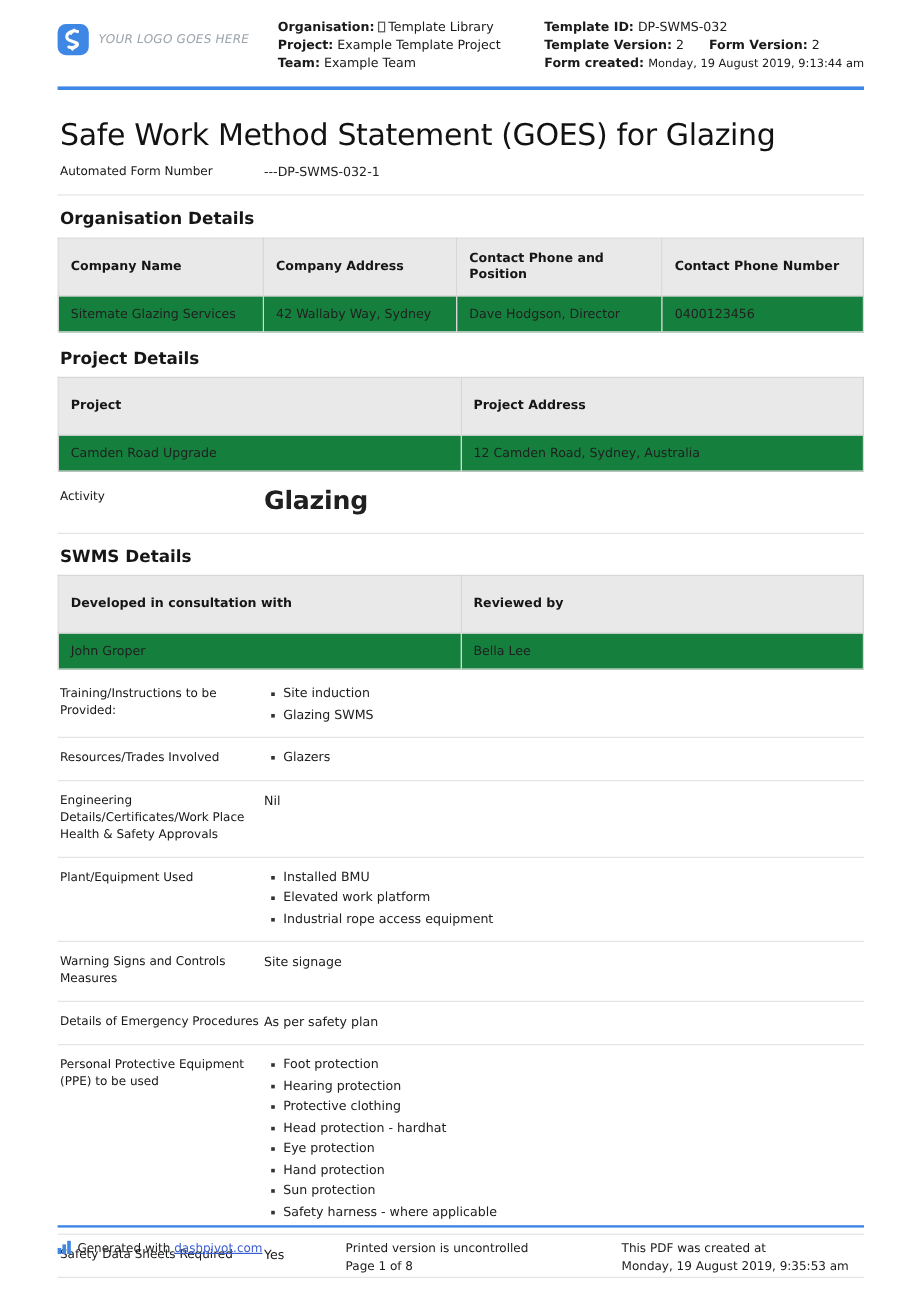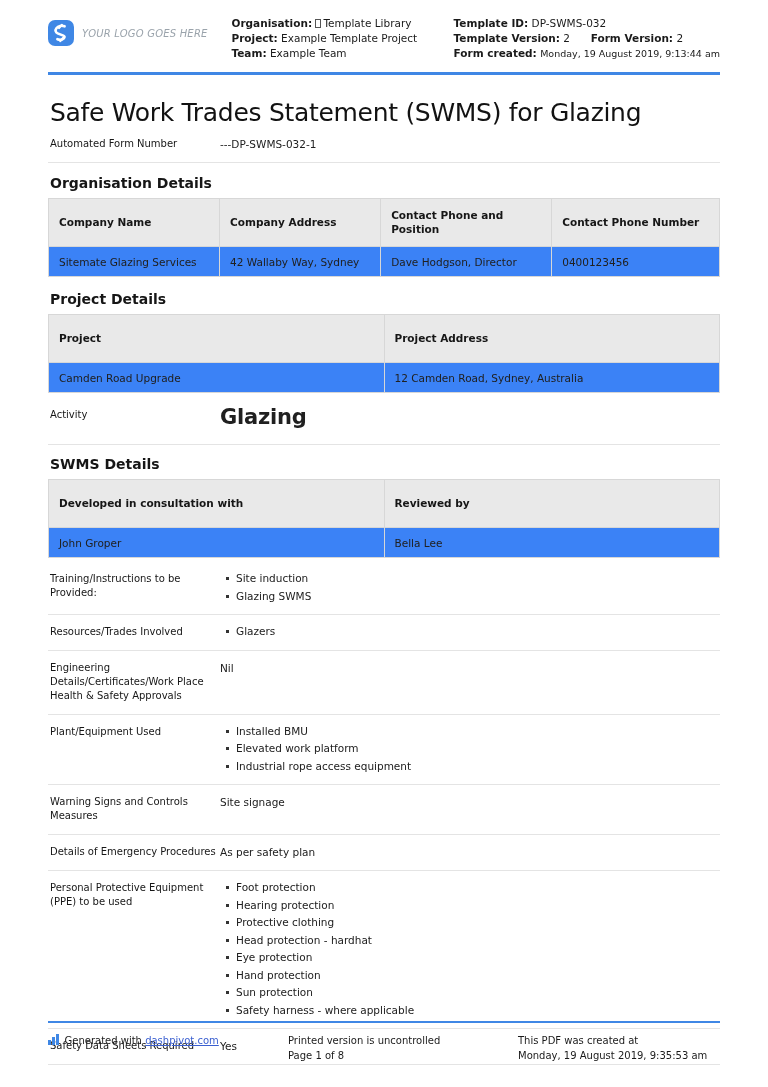--- a/index.html
+++ b/index.html
@@ -168,21 +168,21 @@
     padding: 8px 10px;
   }
   table.data-table th {
     background: #e9e9e9;
     font-weight: bold;
     height: 48px;
     line-height: 13.5px;
     color: #161616;
   }
   table.data-table td {
-    background: #3b82f6;
+    background: #15803d;
     height: 30px;
     font-weight: normal;
     color: #202020;
   }
 
   
   .doc-footer {
     position: absolute;
     left: 48px;
     right: 48px;
@@ -274,21 +274,21 @@
       </div>
       <div class="meta-line">
         <b>Form created:</b>
         <span class="small-date">Monday, 19 August 2019, 9:13:44 am</span>
       </div>
     </div>
   </div>
 
   <div class="blue-rule"></div>
 
-  <h1 class="doc-title">Safe Work Trades Statement (SWMS) for Glazing</h1>
+  <h1 class="doc-title">Safe Work Method Statement (GOES) for Glazing</h1>
 
   <div class="field-row">
     <div class="field-label">Automated Form Number</div>
     <div class="field-value">---DP-SWMS-032-1</div>
   </div>
 
   <div class="section-heading">Organisation Details</div>
   <table class="data-table">
     <colgroup>
       <col style="width:25.5%">

